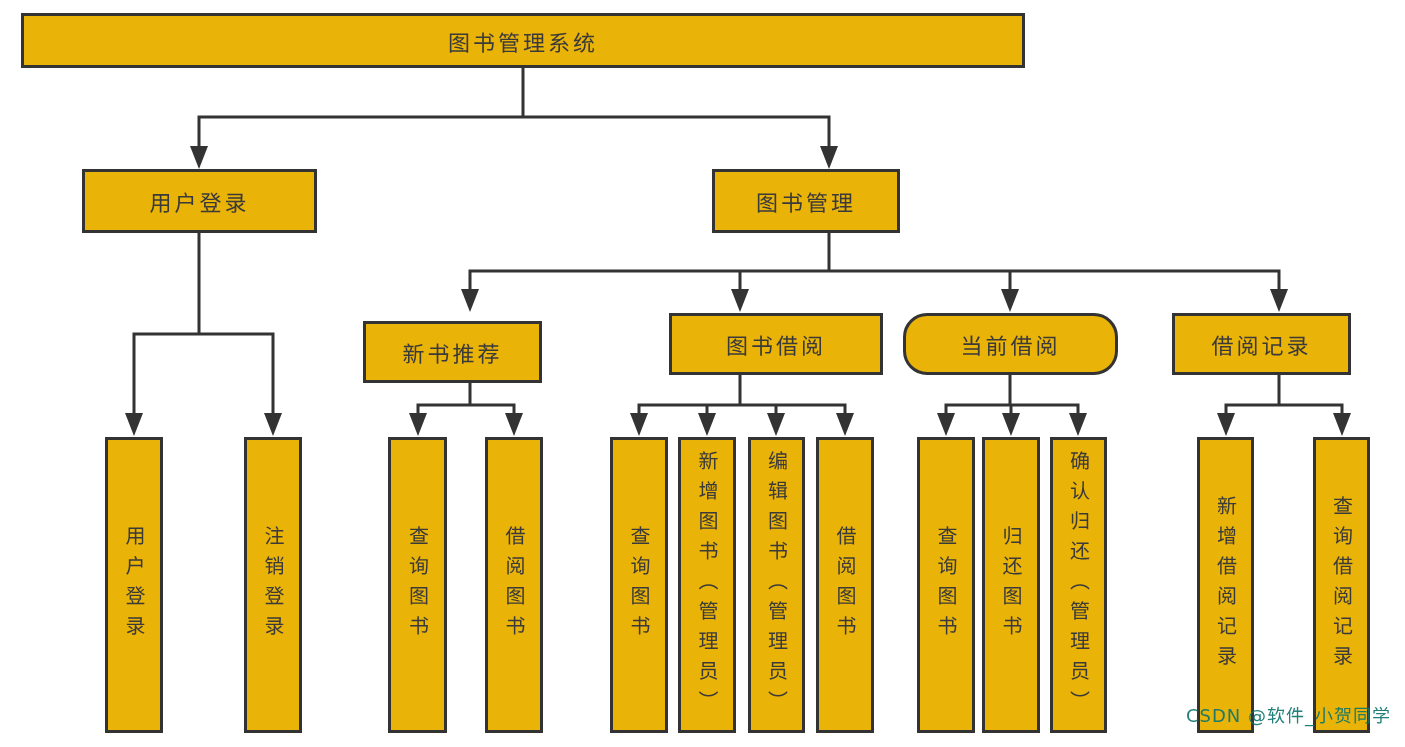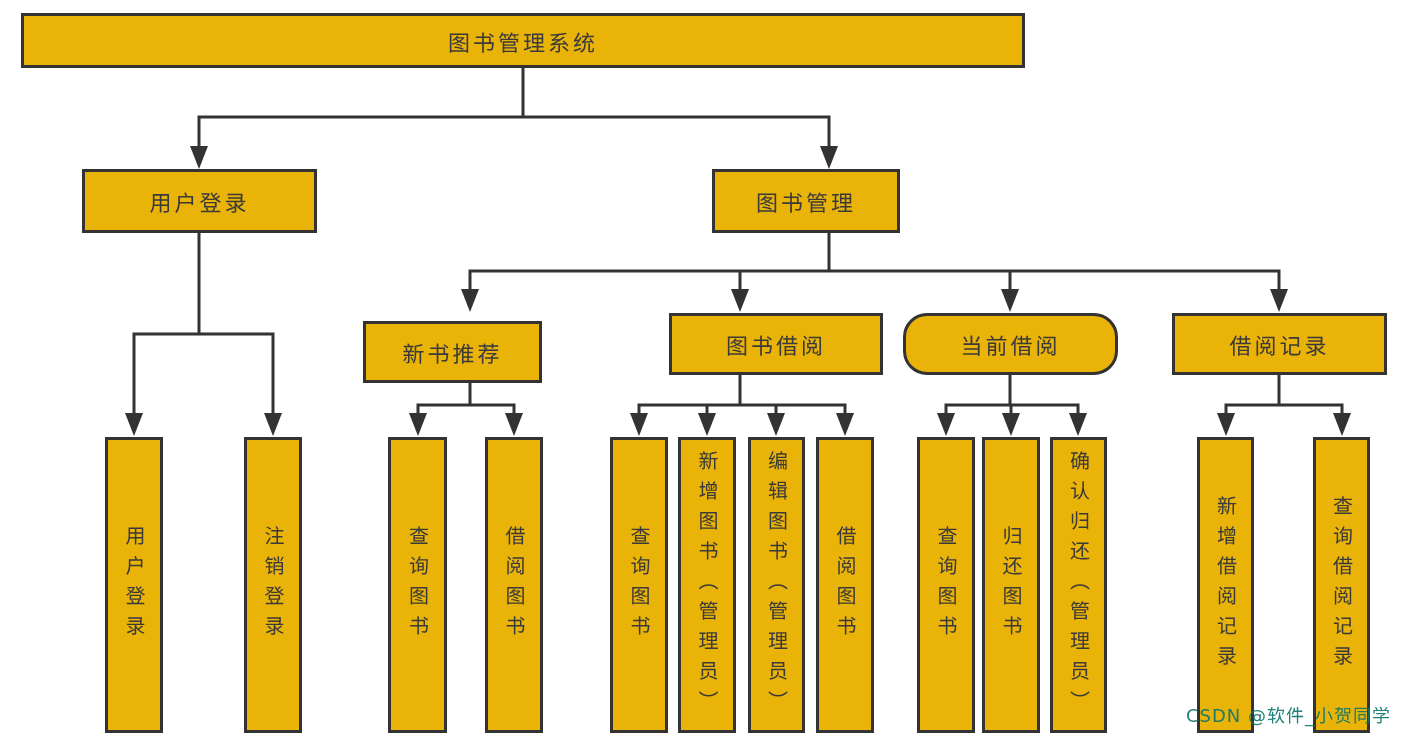--- a/index.html
+++ b/index.html
@@ -75,21 +75,21 @@
 
   <div class="box h-label" style="left:363px;top:321px;width:179px;height:62px;">
     <span>新书推荐</span>
   </div>
   <div class="box h-label" style="left:633px;top:313px;width:214px;height:62px;margin-left:36px;">
     <span>图书借阅</span>
   </div>
   <div class="box h-label" style="left:903px;top:313px;width:215px;height:62px;border-radius:24px;">
     <span>当前借阅</span>
   </div>
-  <div class="box h-label" style="left:1172px;top:313px;width:215px;height:62px;">
+  <div class="box h-label" style="left:1172px;top:313px;width:179px;height:62px;">
     <span>借阅记录</span>
   </div>
 
   <div class="box leaf" style="left:105px;width:58px;">
     <span>用户登录</span>
   </div>
   <div class="box leaf" style="left:244px;width:58px;">
     <span>注销登录</span>
   </div>
 

